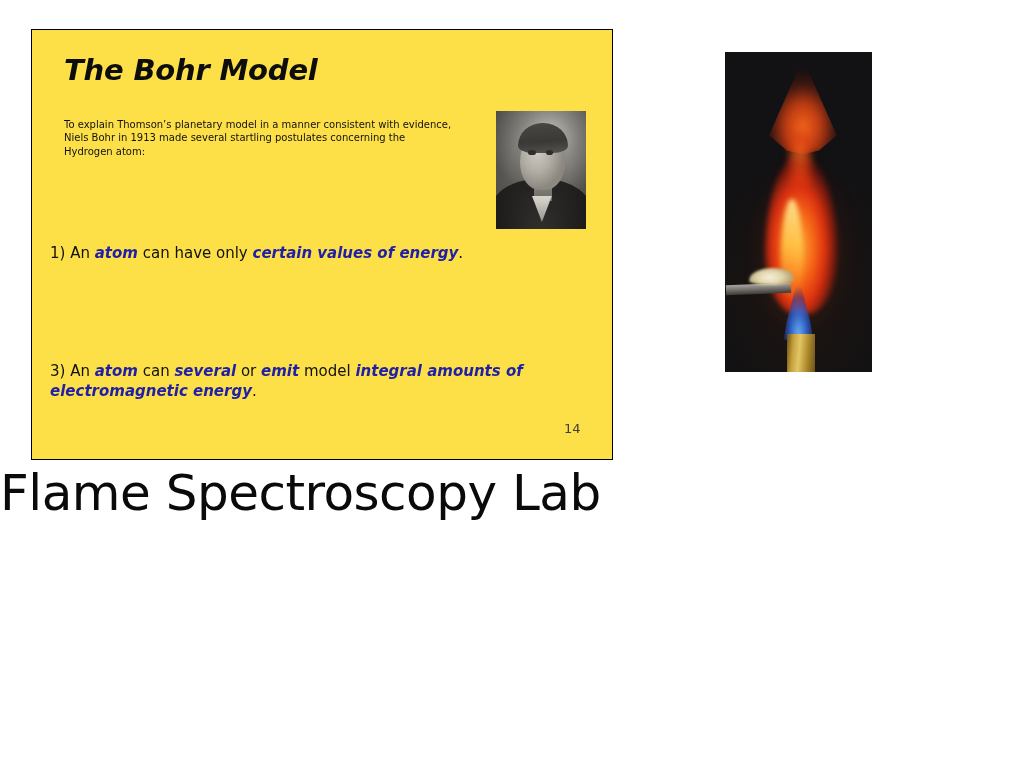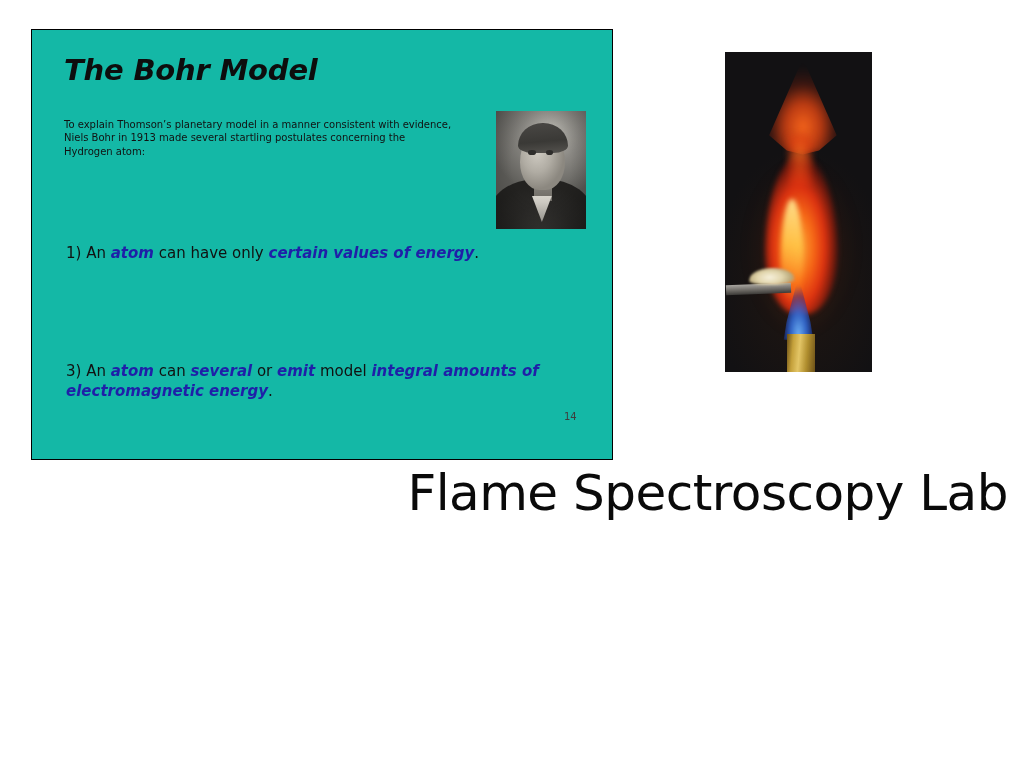--- a/index.html
+++ b/index.html
@@ -15,21 +15,21 @@
     font-family: "DejaVu Sans", sans-serif;
   }
 
   
   #slide-card {
     position: absolute;
     left: 31px;
     top: 29px;
     width: 582px;
     height: 431px;
-    background: #14b8a6;
+    background: #fde047;
     border: 1.5px solid #000000;
     box-sizing: border-box;
   }
 
   #slide-title {
     position: absolute;
     left: 32px;
     top: 23px;
     font-family: "DejaVu Sans", sans-serif;
     font-size: 29px;
@@ -46,42 +46,42 @@
     top: 88px;
     width: 392px;
     font-size: 10px;
     line-height: 1.33;
     color: #111111;
     font-family: "DejaVu Sans", sans-serif;
   }
 
   .postulate {
     position: absolute;
-    left: 34px;
+    left: 18px;
     width: 520px;
     font-size: 15px;
     line-height: 1.3;
     color: #111111;
     font-family: "DejaVu Sans", sans-serif;
   }
   #postulate-1 { top: 214px; }
   #postulate-2 { top: 262px; }
   #postulate-3 { top: 332px; }
 
   .em {
     color: #1f1fa8;
     font-weight: bold;
     font-style: italic;
   }
 
   #slide-number {
     position: absolute;
     left: 532px;
-    top: 381px;
-    font-size: 10px;
+    top: 391px;
+    font-size: 13px;
     color: #3d3d3d;
     font-family: "DejaVu Sans", sans-serif;
   }
 
   
   #bohr-portrait {
     position: absolute;
     left: 464px;
     top: 81px;
     width: 90px;
@@ -298,21 +298,21 @@
       rgba(255,90,24,0.20) 0%, rgba(180,44,12,0.08) 55%, rgba(0,0,0,0) 100%);
     filter: blur(9px);
   }
 
   
   #page-caption {
     position: absolute;
     left: 0;
     top: 466px;
     width: 1008px;
-    text-align: right;
+    text-align: left;
     font-family: "DejaVu Sans", sans-serif;
     font-size: 50px;
     font-weight: normal;
     color: #0a0a0a;
     letter-spacing: -0.5px;
     line-height: 1.08;
   }
 </style>
 </head>
 <body>

